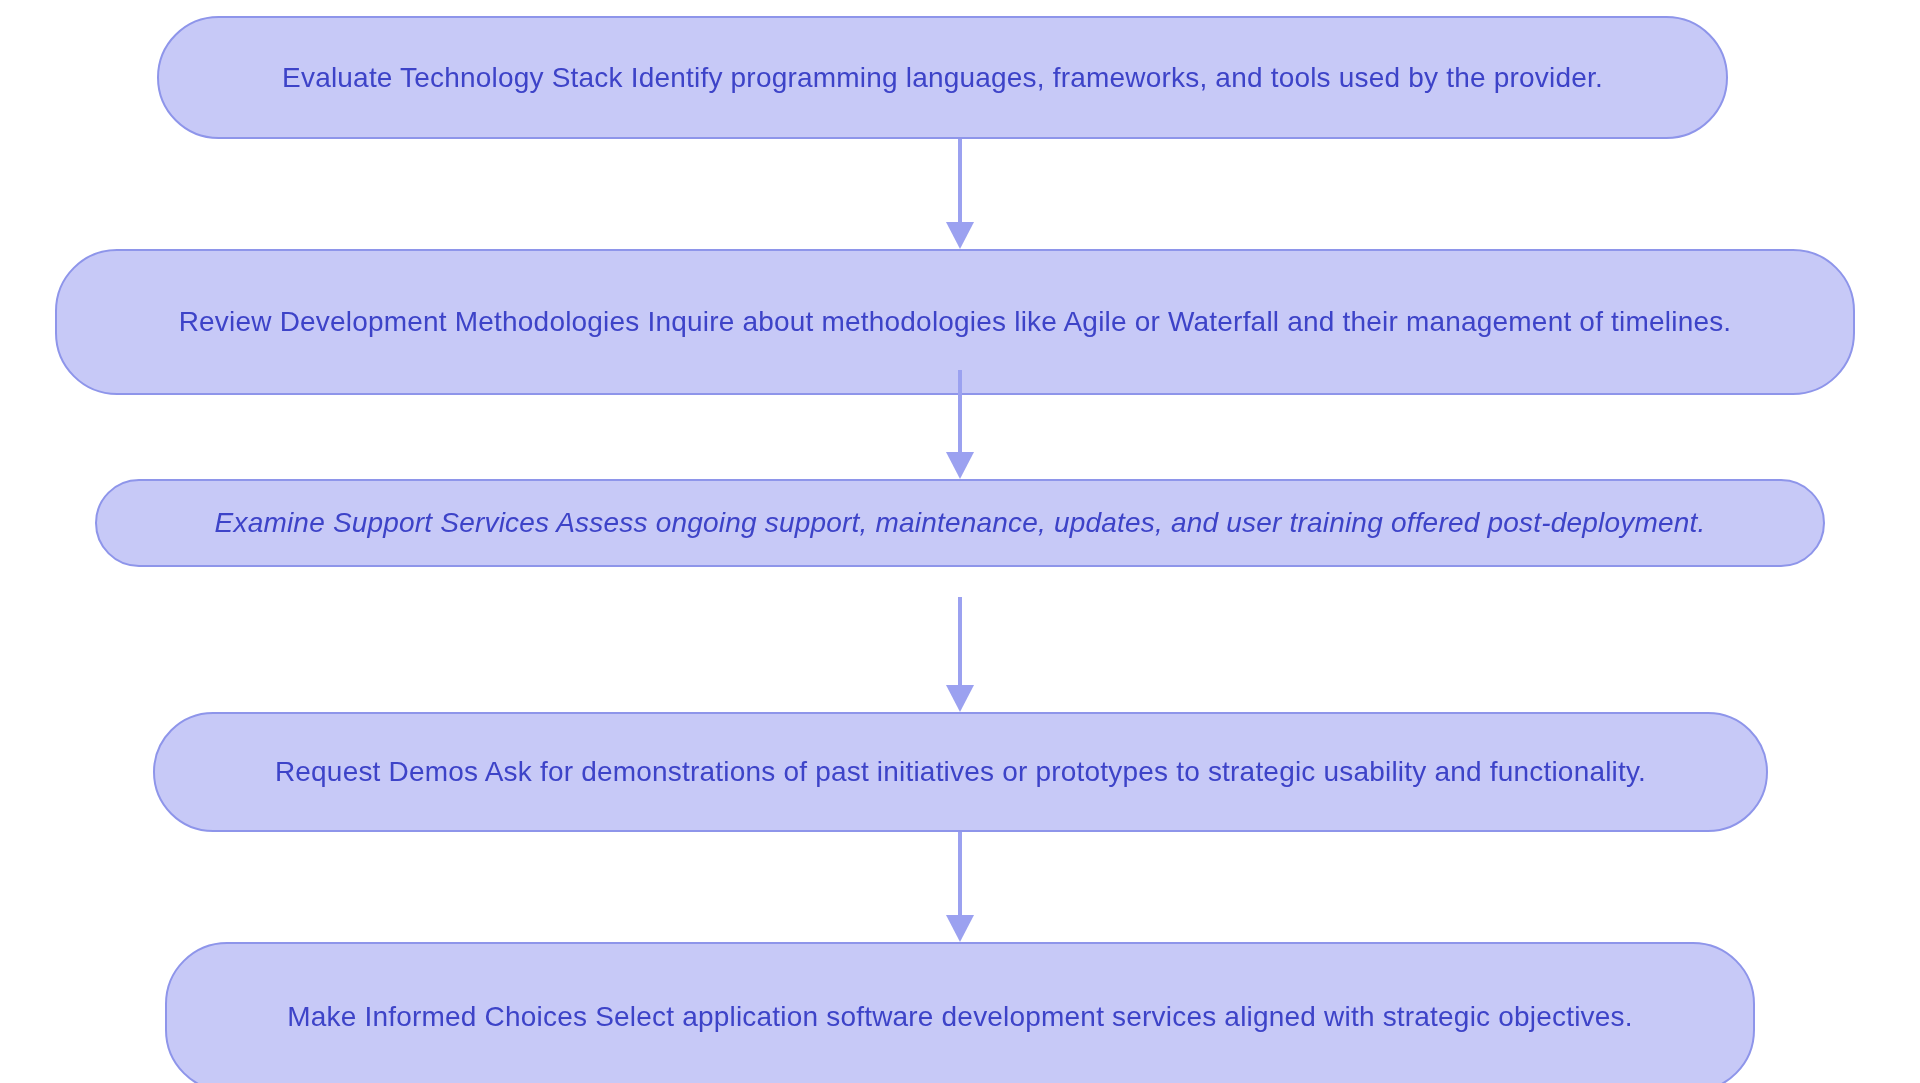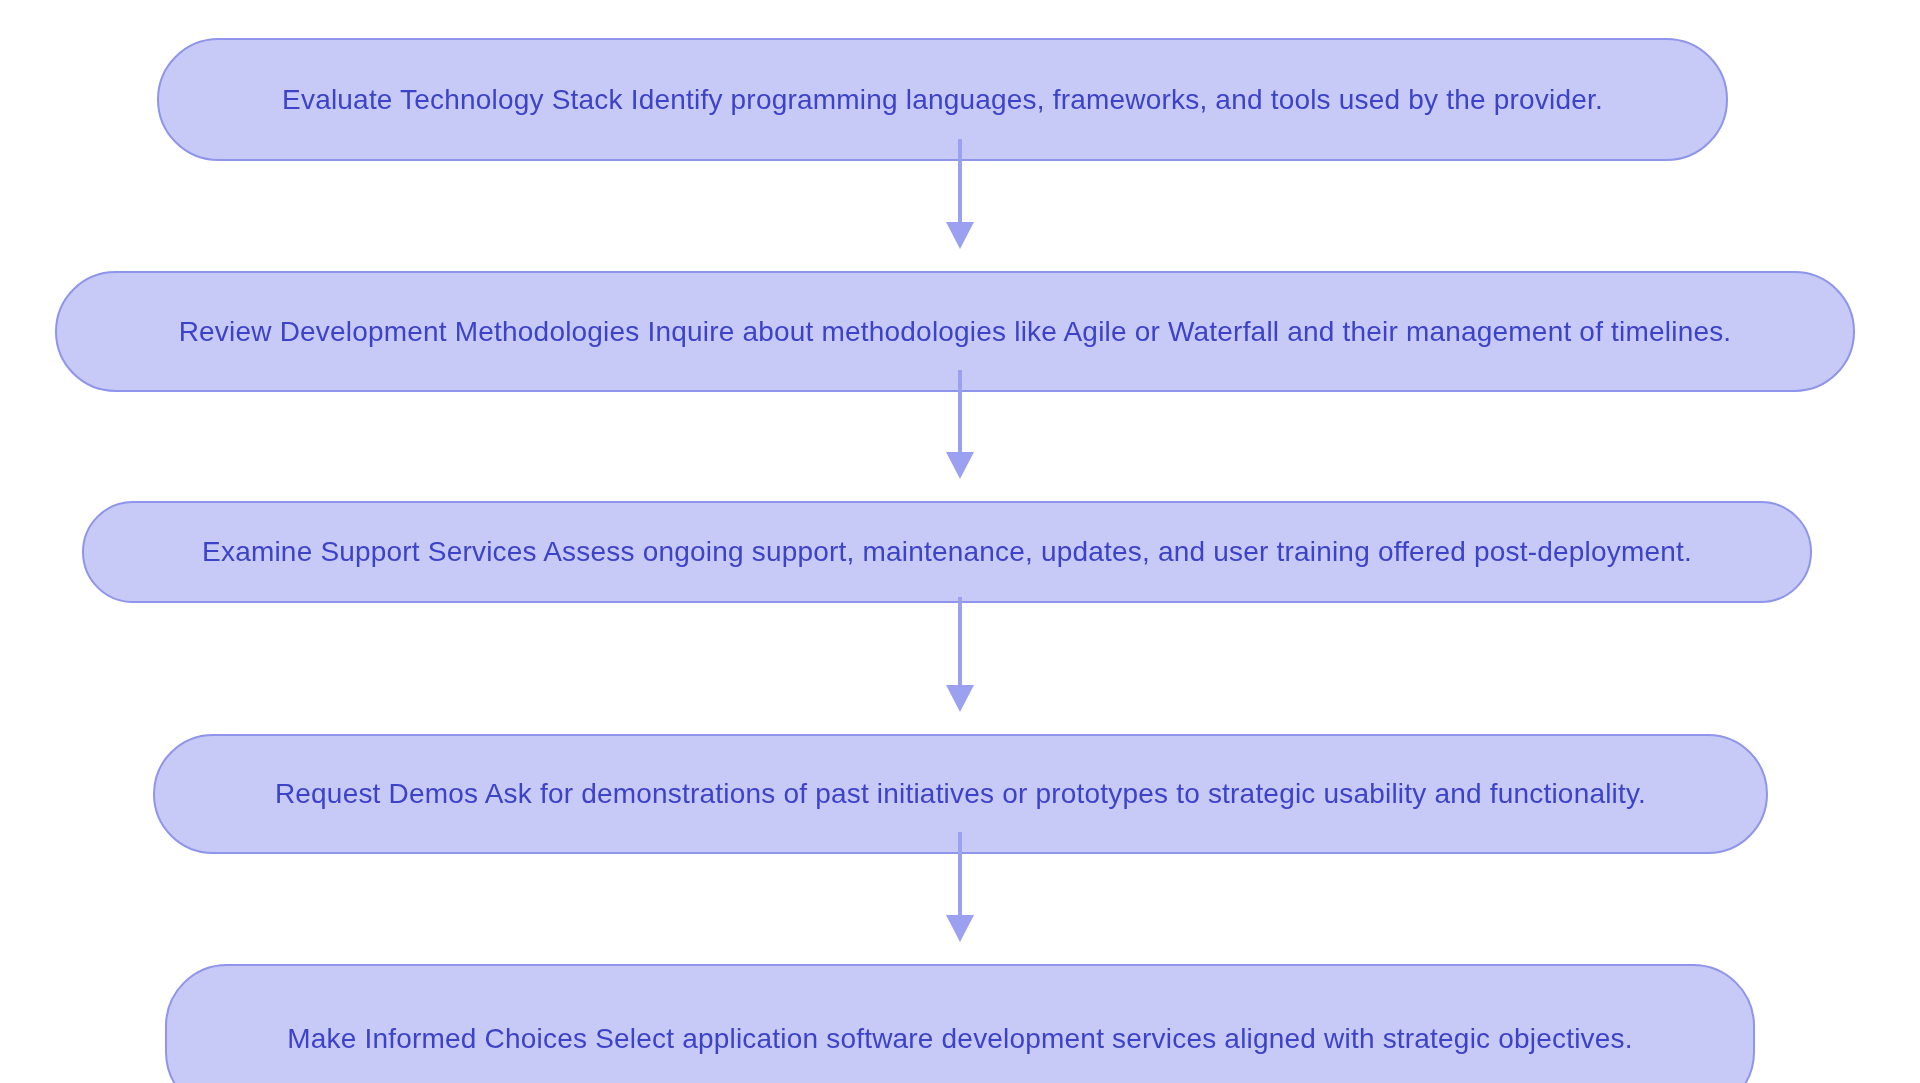--- a/index.html
+++ b/index.html
@@ -18,21 +18,20 @@
     position: absolute;
     box-sizing: border-box;
     background: var(--node-fill, #c7c9f7);
     border: 2px solid var(--node-border, #8e95ea);
     border-radius: 62px;
     display: flex;
     align-items: center;
     justify-content: center;
     text-align: center;
     padding: 12px 14px;
-    margin-top: 22px;
   }
   .node-label {
     color: var(--text-color, #3d43c8);
     font-size: 28px;
     letter-spacing: 0.2px;
     white-space: nowrap;
   }
   .arrow {
     position: absolute;
     width: 30px;
@@ -55,25 +54,25 @@
 </style>
 </head>
 <body>
 
 <div class="canvas">
 
   <div class="node" style="left:157px; top:16px; width:1571px; height:123px;">
     <span class="node-label">Evaluate Technology Stack Identify programming languages, frameworks, and tools used by the provider.</span>
   </div>
 
-  <div class="node" style="left:55px; top:249px; width:1800px; height:121px;align-items:center;">
+  <div class="node" style="left:55px; top:249px; width:1800px; height:146px;align-items:center;">
     <span class="node-label">Review Development Methodologies Inquire about methodologies like Agile or Waterfall and their management of timelines.</span>
   </div>
 
-  <div class="node" style="left:82px; top:479px; width:1730px; height:102px;">
+  <div class="node" style="left:95px; top:479px; width:1730px; height:88px;font-style:italic;">
     <span class="node-label">Examine Support Services Assess ongoing support, maintenance, updates, and user training offered post-deployment.</span>
   </div>
 
   <div class="node" style="left:153px; top:712px; width:1615px; height:120px;">
     <span class="node-label">Request Demos Ask for demonstrations of past initiatives or prototypes to strategic usability and functionality.</span>
   </div>
 
   <div class="node" style="left:165px; top:942px; width:1590px; height:150px;">
     <span class="node-label">Make Informed Choices Select application software development services aligned with strategic objectives.</span>
   </div>

